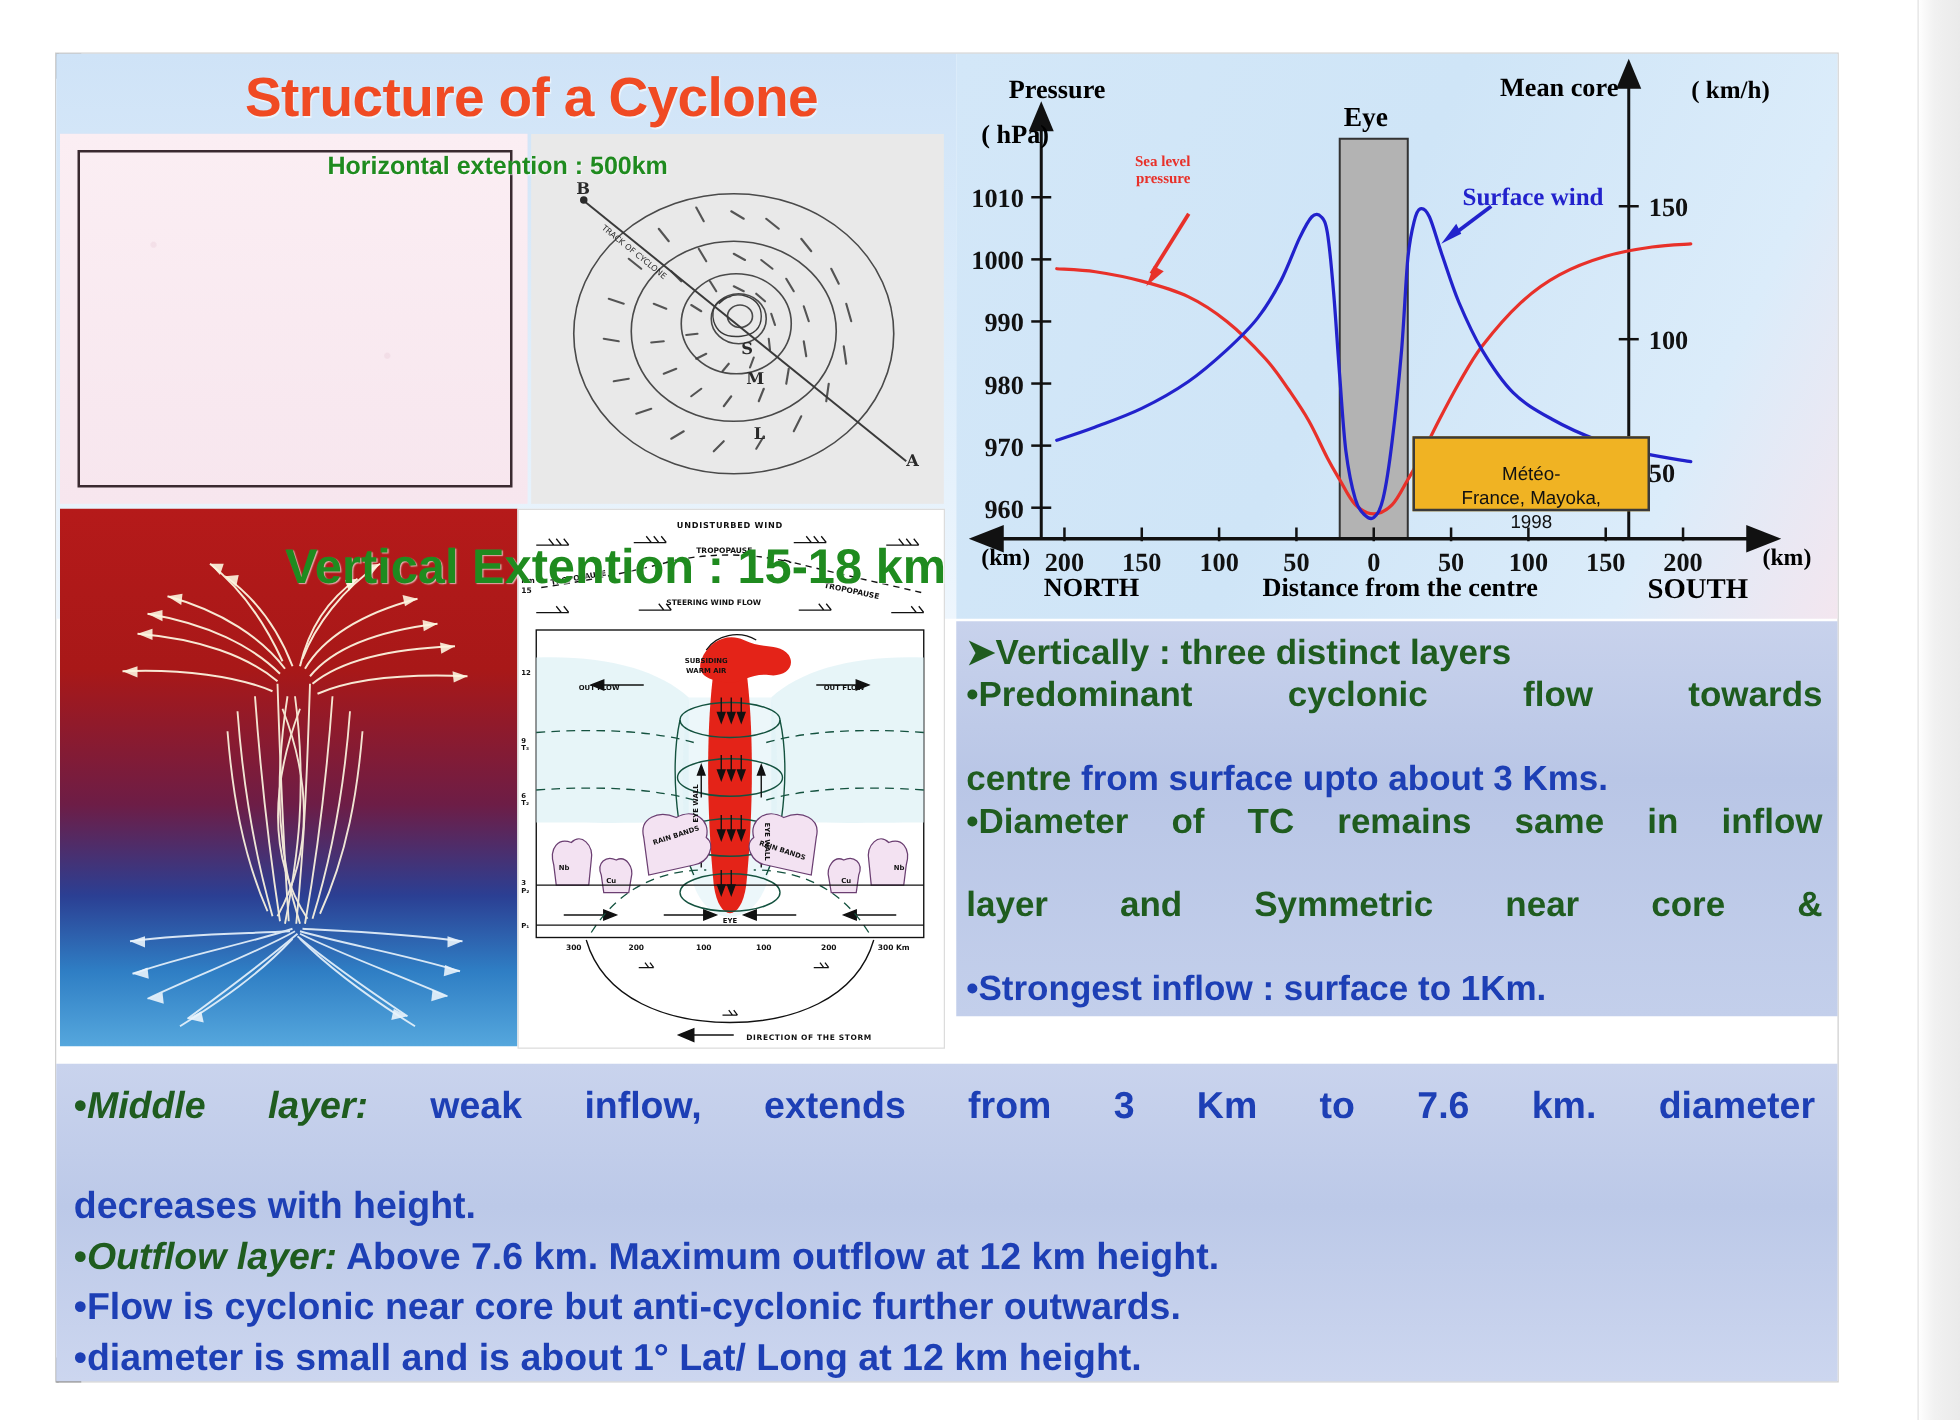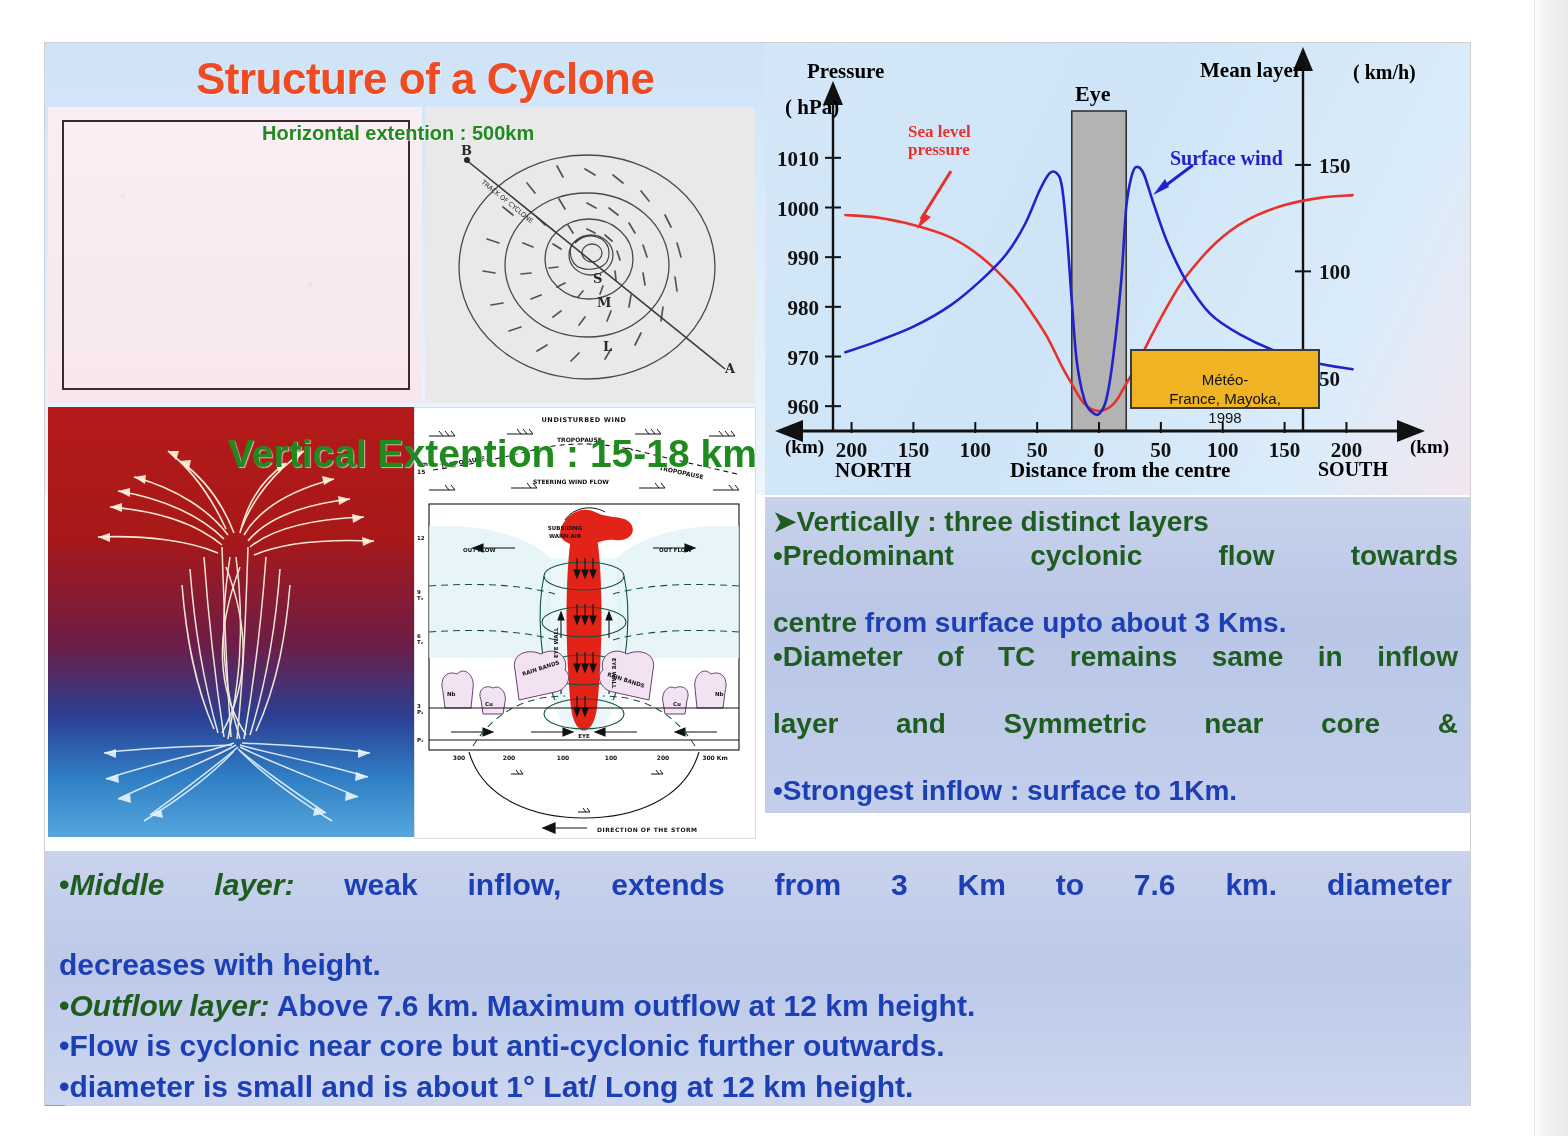--- a/index.html
+++ b/index.html
@@ -571,34 +571,34 @@
         <path d="M80.4 172.0 C85.5 172.4,100.0 172.8,111.3 174.4 C122.6 176.1,136.0 178.6,148.4 181.9 C160.8 185.2,174.2 188.9,185.5 194.3 C196.9 199.7,206.2 205.9,216.5 214.2 C226.8 222.4,239.1 234.9,247.4 244.0 C255.6 253.1,260.2 260.5,266.0 268.8 C271.7 277.1,276.9 284.5,282.0 293.6 C287.2 302.7,292.8 315.6,296.9 323.4 C301.0 331.3,303.1 334.6,306.8 340.8 C310.5 347.0,314.6 356.1,319.2 360.7 C323.7 365.2,329.1 368.1,334.0 368.1 C338.9 368.1,344.3 365.2,348.8 360.7 C353.4 356.1,357.5 347.0,361.2 340.8 C364.9 334.6,367.0 331.3,371.1 323.4 C375.2 315.6,380.8 303.6,386.0 293.6 C391.1 283.7,396.3 273.8,402.0 263.8 C407.8 253.9,412.4 244.8,420.6 234.0 C428.9 223.3,441.2 208.8,451.5 199.3 C461.8 189.7,471.1 183.1,482.5 176.9 C493.8 170.7,507.2 165.7,519.6 162.0 C532.0 158.3,545.4 156.2,556.7 154.6 C568.0 152.9,582.5 152.5,587.6 152.1" fill="none" stroke="#e8312a" stroke-width="2.6" stroke-linecap="round" stroke-linejoin="round"></path>
         <path d="M80.4 309.2 C85.5 307.5,100.0 302.9,111.3 298.6 C122.6 294.3,136.0 289.7,148.4 283.7 C160.8 277.7,174.2 270.2,185.5 262.4 C196.9 254.6,207.2 245.4,216.5 236.9 C225.7 228.4,234.0 220.6,241.2 211.3 C248.4 202.1,254.2 192.2,259.8 181.5 C265.3 170.9,270.5 156.0,274.6 147.5 C278.7 139.0,281.6 133.3,284.5 130.4 C287.4 127.6,289.9 128.3,291.9 130.4 C294.0 132.6,295.2 133.3,296.9 143.2 C298.5 153.1,300.2 170.9,301.8 190.0 C303.5 209.2,305.1 236.9,306.8 258.2 C308.4 279.4,309.7 301.4,311.7 317.8 C313.8 334.1,316.7 347.6,319.2 356.1 C321.6 364.6,324.1 366.4,326.6 368.8 C329.1 371.3,331.5 373.1,334.0 371.0 C336.5 368.8,338.9 366.4,341.4 356.1 C343.9 345.8,346.4 329.1,348.8 309.2 C351.3 289.4,354.2 261.0,356.3 236.9 C358.3 212.7,359.6 181.5,361.2 164.5 C362.9 147.5,364.5 141.4,366.2 134.7 C367.8 128.0,369.1 124.8,371.1 124.1 C373.2 123.3,375.7 124.4,378.5 130.4 C381.4 136.5,384.5 148.9,388.4 160.2 C392.4 171.6,396.7 185.8,402.0 198.6 C407.4 211.3,413.4 224.8,420.6 236.9 C427.8 248.9,436.1 261.7,445.3 270.9 C454.6 280.2,464.9 285.8,476.3 292.2 C487.6 298.6,501.0 304.6,513.4 309.2 C525.8 313.9,538.1 317.0,550.5 319.9 C562.9 322.7,581.4 325.2,587.6 326.3" fill="none" stroke="#2222cc" stroke-width="2.6" stroke-linecap="round" stroke-linejoin="round"></path>
         <path d="M186 128 L156 176" stroke="#e8312a" stroke-width="3" fill="none"></path>
         <polygon points="152,186 166,174 158,170" fill="#e8312a"></polygon>
         <path d="M428 122 L396 146" stroke="#2222cc" stroke-width="3" fill="none"></path>
         <polygon points="388,152 404,144 400,136" fill="#2222cc"></polygon>
       </svg>
 
     <div class="clbl" style="left:42px;top:16px;font-size:21px;">Pressure</div>
     <div class="clbl" style="left:20px;top:52px;font-size:21px;">( hPa)</div>
-    <div class="clbl" style="left:435px;top:15px;font-size:21px;">Mean layer</div>
+    <div class="clbl" style="left:435px;top:15px;font-size:21px;">Mean core</div>
     <div class="clbl" style="left:588px;top:18px;font-size:20px;">( km/h)</div>
     <div class="clbl" style="left:310px;top:38px;font-size:22px;">Eye</div>
-    <div class="clbl red" style="left:143px;top:80px;font-size:17px;line-height:1.05;text-align:left;">
+    <div class="clbl red" style="left:143px;top:80px;font-size:12px;line-height:1.05;text-align:right;">
         <div>Sea level</div>
         <div>pressure</div>
       </div>
     <div class="clbl blue" style="left:405px;top:104px;font-size:20px;">Surface wind</div>
 
     <div class="clbl" style="left:20px;top:393px;font-size:19px;">(km)</div>
     <div class="clbl" style="left:645px;top:393px;font-size:19px;">(km)</div>
     <div class="clbl" style="left:70px;top:415px;font-size:21px;">NORTH</div>
     <div class="clbl" style="left:245px;top:415px;font-size:21px;">Distance from the centre</div>
-    <div class="clbl" style="left:553px;top:415px;font-size:20px;">SOUTH</div>
+    <div class="clbl" style="left:553px;top:415px;font-size:23px;">SOUTH</div>
 
     <div class="meteo">
       <div>Météo-</div>
       <div>France, Mayoka,</div>
     </div>
     <div class="meteo-ovf">1998</div>
   </div>
 
   <div class="tbox1">
       <div class="ln"><span class="g">➤</span><span class="g">Vertically : three distinct layers</span></div>

